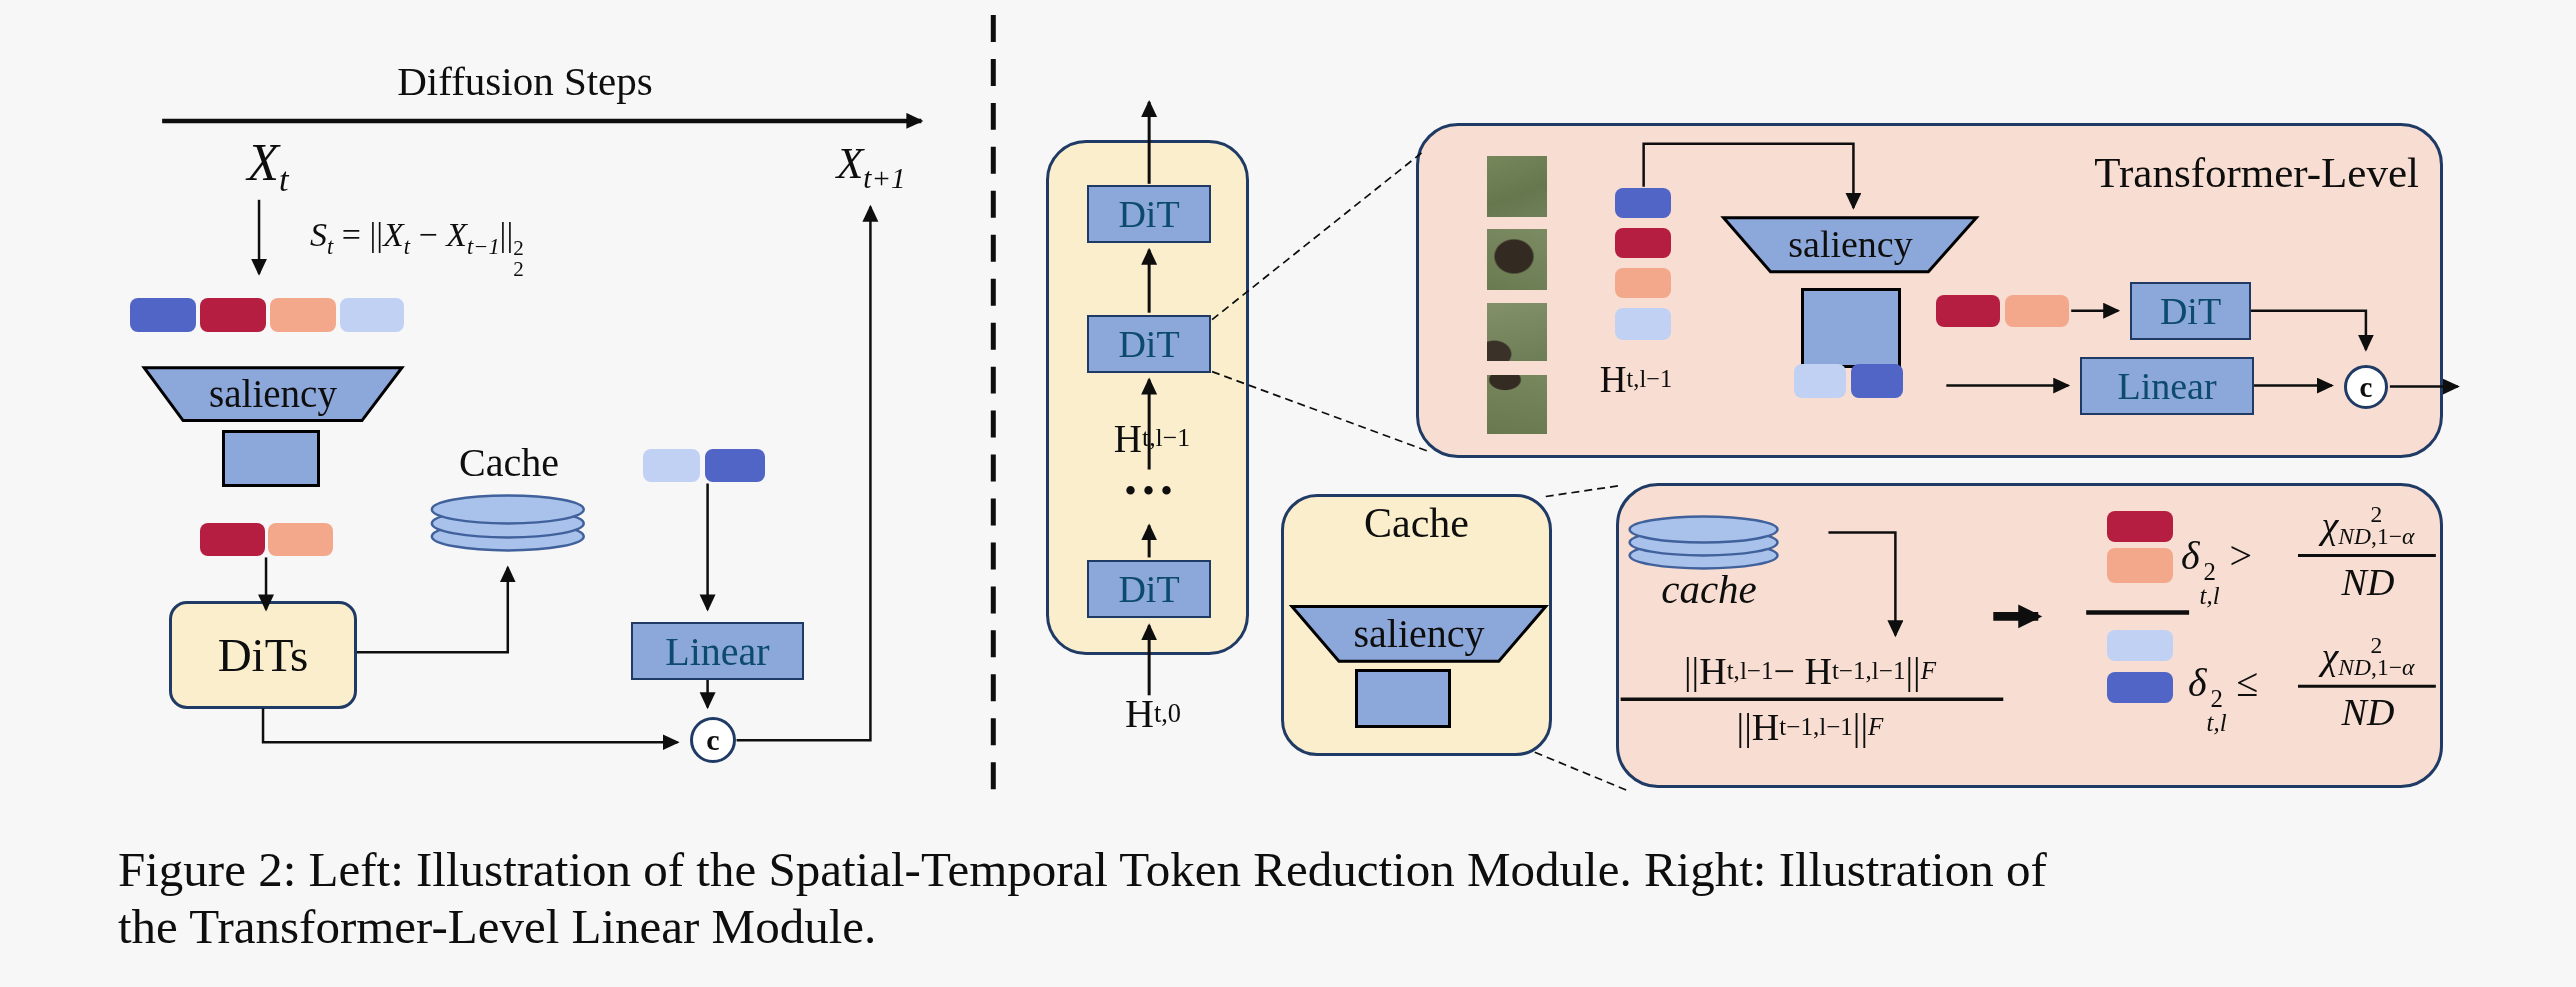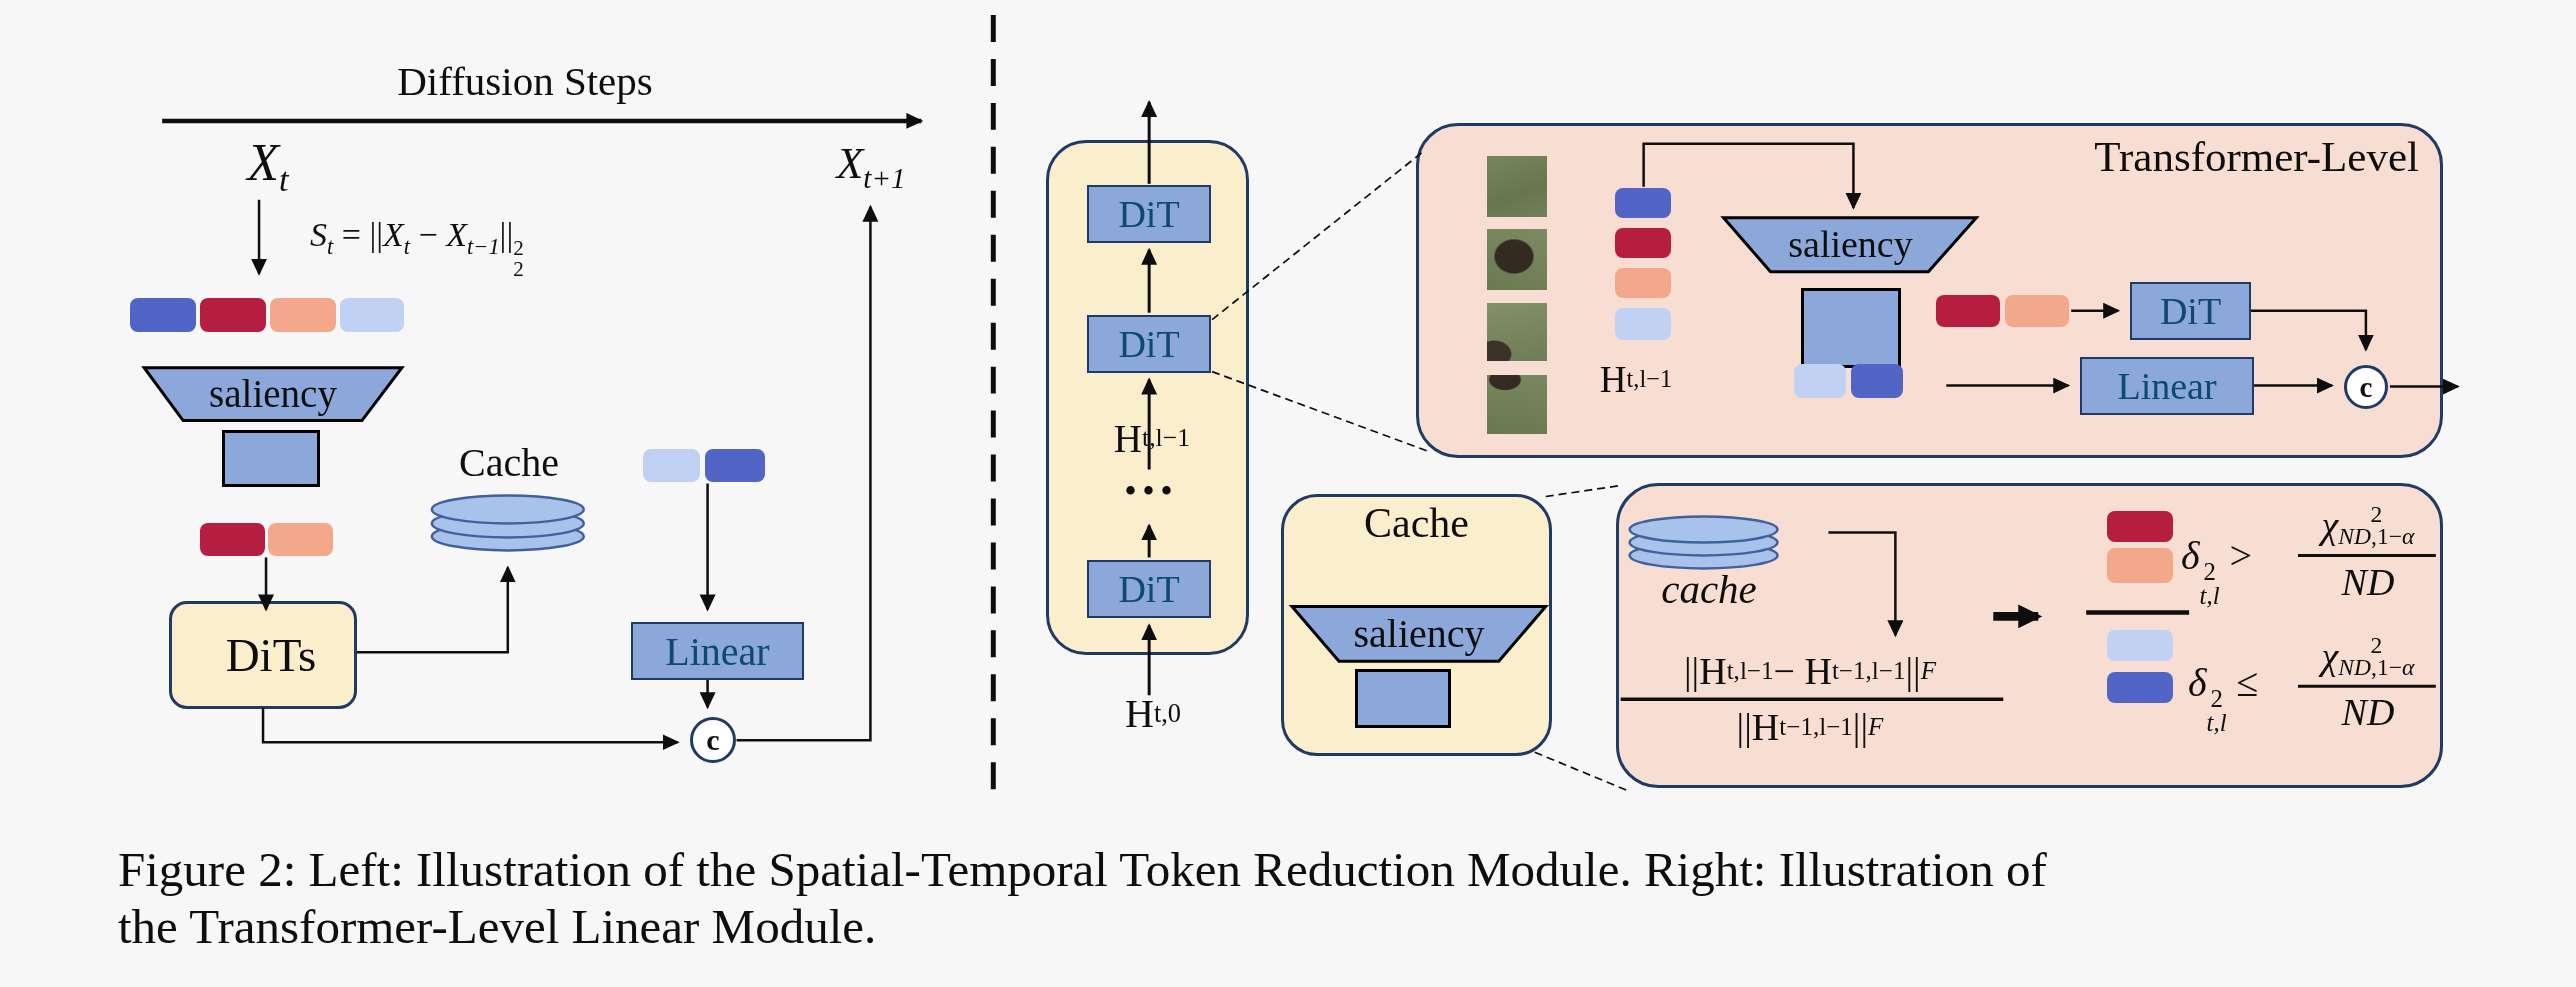--- a/index.html
+++ b/index.html
@@ -106,21 +106,21 @@
   <div class="modbox" style="left: 222px; top: 430px; width: 98px; height: 57px; border: 3px solid rgb(0, 0, 0); background-color: rgb(140, 167, 217);"></div>
 
   <div class="token" style="left: 200px; top: 523px; width: 65px; height: 33px; background-color: rgb(181, 30, 65);"></div>
   <div class="token" style="left: 268px; top: 523px; width: 65px; height: 33px; background-color: rgb(243, 168, 140);"></div>
 
   <div class="token" style="left: 643px; top: 449px; width: 57px; height: 33px; background-color: rgb(192, 209, 244);"></div>
   <div class="token" style="left: 705px; top: 449px; width: 60px; height: 33px; background-color: rgb(80, 101, 197);"></div>
 
   <div class="modbox txt white" style="left: 631px; top: 622px; width: 173px; height: 58px; border: 2.5px solid rgb(31, 58, 100); font-size: 40px; background-color: rgb(140, 167, 217);">Linear</div>
 
-  <div class="txt center" style="left:169px;top:601px;width:188px;height:108px;font-size:47px;margin-left:8px;">DiTs</div>
+  <div class="txt center" style="left:169px;top:601px;width:188px;height:108px;font-size:47px;">DiTs</div>
 
   <div class="circle" style="left:690px;top:717px;width:46px;height:46px;border:3.5px solid #1f3a64;font-size:30px;">c</div>
 
   <div class="modbox txt white" style="left: 1087px; top: 185px; width: 124px; height: 58px; border: 2.5px solid rgb(31, 58, 100); font-size: 38px; background-color: rgb(140, 167, 217);">DiT</div>
   <div class="modbox txt white" style="left: 1087px; top: 315px; width: 124px; height: 58px; border: 2.5px solid rgb(31, 58, 100); font-size: 38px; background-color: rgb(140, 167, 217);">DiT</div>
   <div class="modbox txt white" style="left: 1087px; top: 560px; width: 124px; height: 58px; border: 2.5px solid rgb(31, 58, 100); font-size: 38px; background-color: rgb(140, 167, 217);">DiT</div>
 
   <div class="frame" style="left:1487px;top:156px;width:60px;height:61px;background:linear-gradient(160deg,#77875c,#66774e 60%,#70805a);"></div>
   <div class="frame" style="left:1487px;top:229px;width:60px;height:61px;background:radial-gradient(ellipse 32px 28px at 45% 45%,#332a22 0 58%,transparent 64%),linear-gradient(200deg,#7d8b63,#697a51);"></div>
   <div class="frame" style="left:1487px;top:303px;width:60px;height:58px;background:radial-gradient(ellipse 28px 22px at 12% 88%,#3a3128 0 58%,transparent 64%),linear-gradient(170deg,#83906a,#6d7d55);"></div>
@@ -160,21 +160,21 @@
         <sup>2</sup>
         <sub>2</sub>
       </span></div>
   <div class="txt center" style="left:144px;top:368px;width:258px;height:50px;font-size:39px;">saliency</div>
   <div class="txt center" style="left:434px;top:440px;width:150px;height:44px;font-size:40px;">Cache</div>
 
   <div class="txt center" style="left:1089px;top:414px;width:126px;height:48px;font-size:39px;">H<sub>t,l−1</sub></div>
   <div class="txt center dots" style="left:1115px;top:448px;width:72px;height:56px;font-size:52px;">...</div>
   <div class="txt center" style="left:1099px;top:687px;width:108px;height:52px;font-size:40px;">H<sub>t,0</sub></div>
 
-  <div class="txt right" style="left:1899px;top:130px;width:520px;height:52px;font-size:43px;">Transformer-Level</div>
+  <div class="txt right" style="left:1899px;top:146px;width:520px;height:52px;font-size:43px;">Transformer-Level</div>
   <div class="txt center" style="left:1724px;top:219px;width:253px;height:50px;font-size:38px;">saliency</div>
   <div class="txt center" style="left:1575px;top:354px;width:122px;height:50px;font-size:37px;">H<sub>t,l−1</sub></div>
 
   <div class="txt center" style="left:1281px;top:499px;width:271px;height:48px;font-size:42px;">Cache</div>
   <div class="txt center" style="left:1292px;top:608px;width:254px;height:50px;font-size:40px;">saliency</div>
 
   <div class="txt center it" style="left:1629px;top:566px;width:160px;height:46px;font-size:41px;">cache</div>
   <div class="txt center" style="left:1609px;top:647px;width:402px;height:48px;font-size:38px;">||H<sub>t,l−1</sub> − H<sub>t−1,l−1</sub>||<sub><i>F</i></sub></div>
   <div class="txt center" style="left:1609px;top:703px;width:402px;height:48px;font-size:38px;">||H<sub>t−1,l−1</sub>||<sub><i>F</i></sub></div>
   <div class="txt" style="left:2181px;top:532px;width:115px;height:56px;font-size:40px;"><i>δ</i><span class="st">

